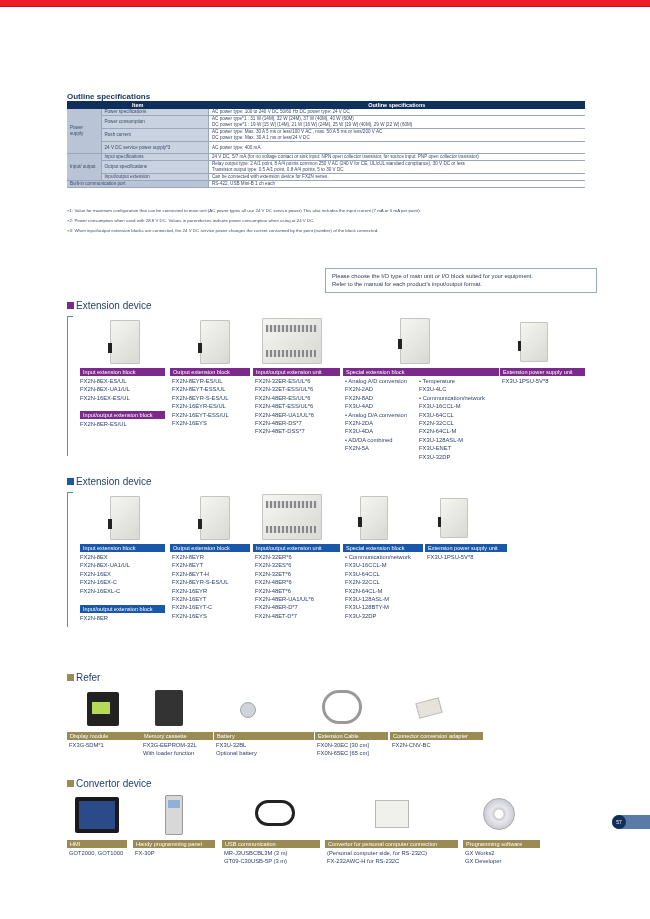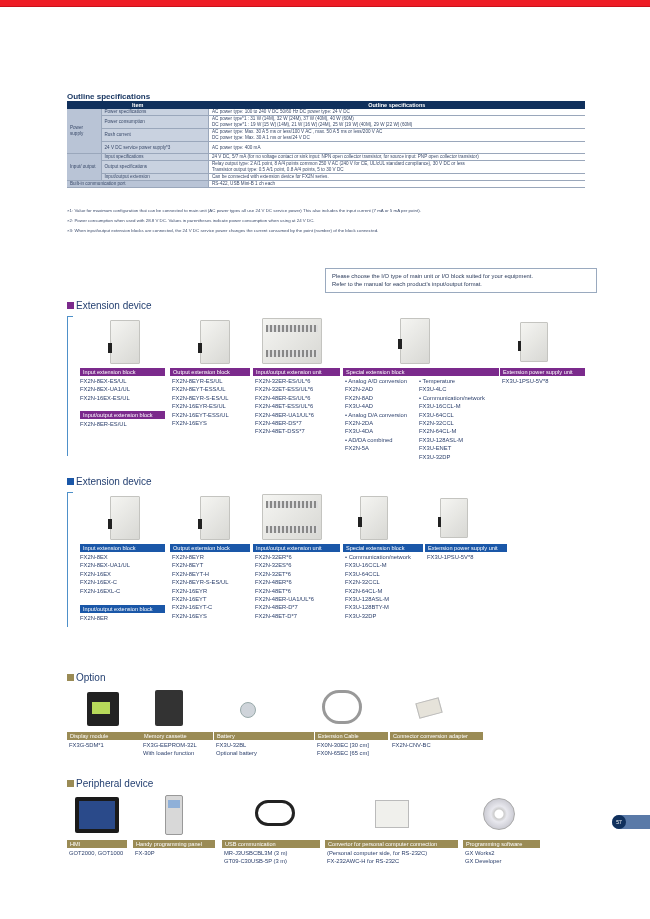--- a/index.html
+++ b/index.html
@@ -262,21 +262,21 @@
     <div>FX3U-32DP</div>
 </div>
 
 <div class="label blue" style="left:425px;top:544px;width:82px">Extension power supply unit</div>
 <div class="items" style="left:427px;top:553px">
     <div>FX3U-1PSU-5V*8</div>
   </div>
 
 <div class="sec-title" style="left:67px;top:672px">
   <span class="sq" style="background:#9a8b55"></span>
-  <span>Option</span>
+  <span>Refer</span>
 </div>
 <div class="img-dark" style="left:87px;top:692px;width:32px;height:34px">
     <div class="lcd" style="left:5px;top:10px;width:18px;height:12px"></div>
   </div>
 <div class="img-dark" style="left:155px;top:690px;width:28px;height:36px;background:#333"></div>
 <div style="position:absolute;left:240px;top:702px;width:16px;height:16px;border-radius:8px;background:#cfd4da;border:1px solid #9aa"></div>
 <div style="position:absolute;left:322px;top:690px;width:40px;height:34px;border:3px solid #999;border-radius:18px"></div>
 <div style="position:absolute;left:417px;top:700px;width:24px;height:16px;background:#e6e3da;border:1px solid #bbb;transform:rotate(-15deg)"></div>
 
 <div class="label olive" style="left:67px;top:732px;width:75px">Display module</div>
@@ -298,21 +298,21 @@
     <div>FX0N-30EC [30 cm]</div>
     <div>FX0N-65EC [65 cm]</div>
   </div>
 <div class="label olive" style="left:390px;top:732px;width:93px">Connector conversion adapter</div>
 <div class="items" style="left:392px;top:741px">
     <div>FX2N-CNV-BC</div>
   </div>
 
 <div class="sec-title" style="left:67px;top:778px">
   <span class="sq" style="background:#9a8b55"></span>
-  <span>Peripheral device</span>
+  <span>Convertor device</span>
 </div>
 <div class="img-dark" style="left:75px;top:797px;width:44px;height:36px;background:#1a1a1a">
     <div style="position:absolute;left:4px;top:4px;width:36px;height:28px;background:#2a4a8a"></div>
   </div>
 <div style="position:absolute;left:165px;top:795px;width:18px;height:40px;background:#d8d8d8;border:1px solid #999;border-radius:2px">
     <div style="position:absolute;left:2px;top:4px;width:12px;height:8px;background:#8fb0d8"></div>
   </div>
 <div style="position:absolute;left:255px;top:800px;width:40px;height:26px;border:3px solid #222;border-radius:20px"></div>
 <div style="position:absolute;left:375px;top:800px;width:34px;height:28px;background:#f0f0ec;border:1px solid #bbb"></div>
 <div style="position:absolute;left:483px;top:798px;width:32px;height:32px;border-radius:16px;background:radial-gradient(circle,#fff 0 4px,#ccc 5px,#e8e8ee 8px,#c8c8d0 16px);border:1px solid #aaa"></div>

